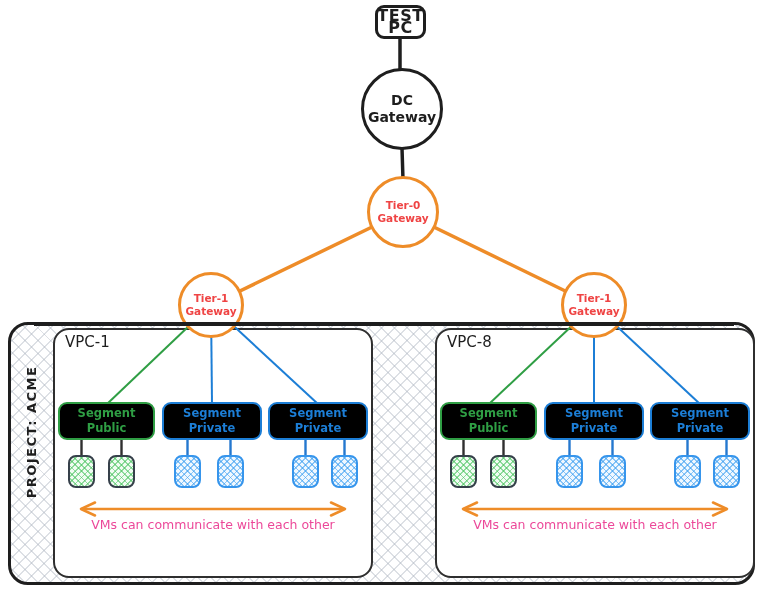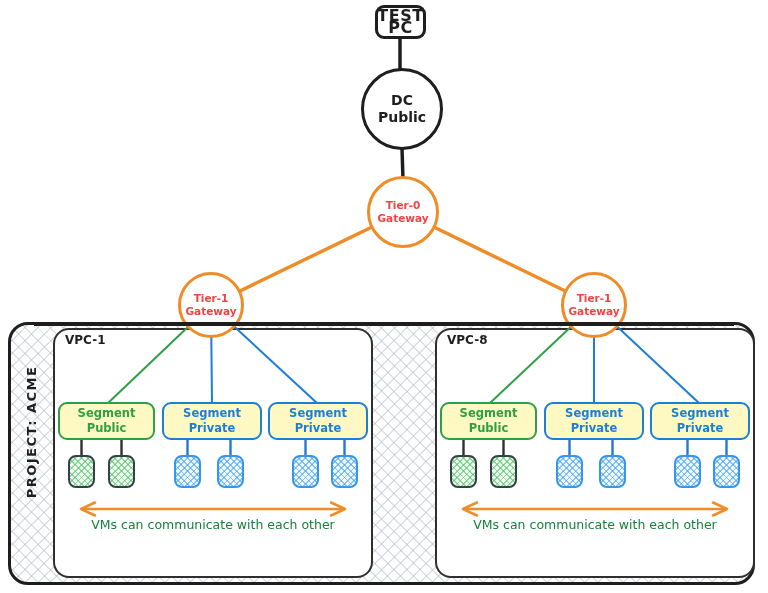--- a/index.html
+++ b/index.html
@@ -26,21 +26,21 @@
     transform-origin:center;white-space:nowrap;
     font-size:13px;font-weight:bold;letter-spacing:1.5px;z-index:2;
   }
 
   
   .vpc{
     width:320px;height:250px;top:328px;background:#ffffff;
     border:2.5px solid #2f2f2f;border-radius:16px;z-index:1;box-sizing:border-box;
   }
   #vpc-1{left:53px;} #vpc-2{left:435px;}
-  .vpc-name{position:absolute;left:10px;top:3px;font-size:12px;font-weight:bold;color:#1e1e1e;}
+  .vpc-name{position:absolute;left:10px;top:3px;font-size:15px;font-weight:normal;color:#1e1e1e;}
 
   
   #edges{left:0;top:0;z-index:2;}
 
   
   .node{z-index:3;background:#ffffff;box-sizing:border-box;
         display:flex;align-items:center;justify-content:center;text-align:center;}
   .node-label{white-space:pre-line;font-weight:600;}
 
   #test-pc{left:375px;top:5px;width:51px;height:34px;border:3px solid #1e1e1e;border-radius:9px;}
@@ -50,21 +50,21 @@
   #dc-router{left:361px;top:68px;width:82px;height:82px;border:3.5px solid #1e1e1e;}
   #dc-router .node-label{font-size:14px;line-height:17px;}
 
   .gw{border:3.5px solid #ee8c28;color:#ef4444;}
   #tier0-gw{left:367px;top:176px;width:72px;height:72px;}
   #tier1-gw-left{left:178px;top:272px;width:66px;height:66px;}
   #tier1-gw-right{left:561px;top:272px;width:66px;height:66px;}
   .gw .node-label{font-size:10.5px;line-height:13px;}
 
   
-  .seg{z-index:3;position:absolute;top:402px;height:38px;background:#fef9c3;
+  .seg{z-index:3;position:absolute;top:402px;height:38px;background:#000000;
        border-radius:9px;box-sizing:border-box;
        display:flex;align-items:center;justify-content:center;text-align:center;}
   .seg .node-label{white-space:pre-line;font-size:11.5px;line-height:15px;}
   .seg-public{border:2px solid #2f9e44;color:#2f9e44;}
   .seg-private{border:2px solid #1c7ed6;color:#1c7ed6;}
 
   
   .vm{z-index:3;position:absolute;top:455px;width:27px;height:33px;border-radius:8px;box-sizing:border-box;}
   .vm-green{
     border:2.5px solid #36404a;background-color:#f1fcf3;
@@ -74,21 +74,21 @@
   }
   .vm-blue{
     border:2.5px solid #3695ec;background-color:#f0f8ff;
     background-image:
       repeating-linear-gradient(45deg, rgba(51,154,240,0.55) 0 1.3px, transparent 1.3px 4.5px),
       repeating-linear-gradient(-45deg, rgba(51,154,240,0.55) 0 1.3px, transparent 1.3px 4.5px);
   }
 
   
   .vpc-caption{z-index:3;position:absolute;top:517px;width:300px;text-align:center;
-               font-size:12.5px;color:#15803d;}
+               font-size:12.5px;color:#ec4899;}
   #caption-1{left:63px;} #caption-2{left:445px;}
 </style>
 </head>
 <body>
 
 <div class="abs" id="project-box"></div>
 <div class="abs" id="project-label">PROJECT: ACME</div>
 
 <div class="abs vpc" id="vpc-1">
   <span class="vpc-name">VPC-1</span>
@@ -140,21 +140,21 @@
 </svg>
 
 <div class="abs" id="project-top-edge"></div>
 
 <div class="abs node" id="test-pc">
   <span class="node-label">TEST
 PC</span>
 </div>
 <div class="abs node circle" id="dc-router">
   <span class="node-label">DC
-Public</span>
+Gateway</span>
 </div>
 <div class="abs node circle gw" id="tier0-gw">
   <span class="node-label">Tier-0
 Gateway</span>
 </div>
 <div class="abs node circle gw" id="tier1-gw-left">
   <span class="node-label">Tier-1
 Gateway</span>
 </div>
 <div class="abs node circle gw" id="tier1-gw-right">

